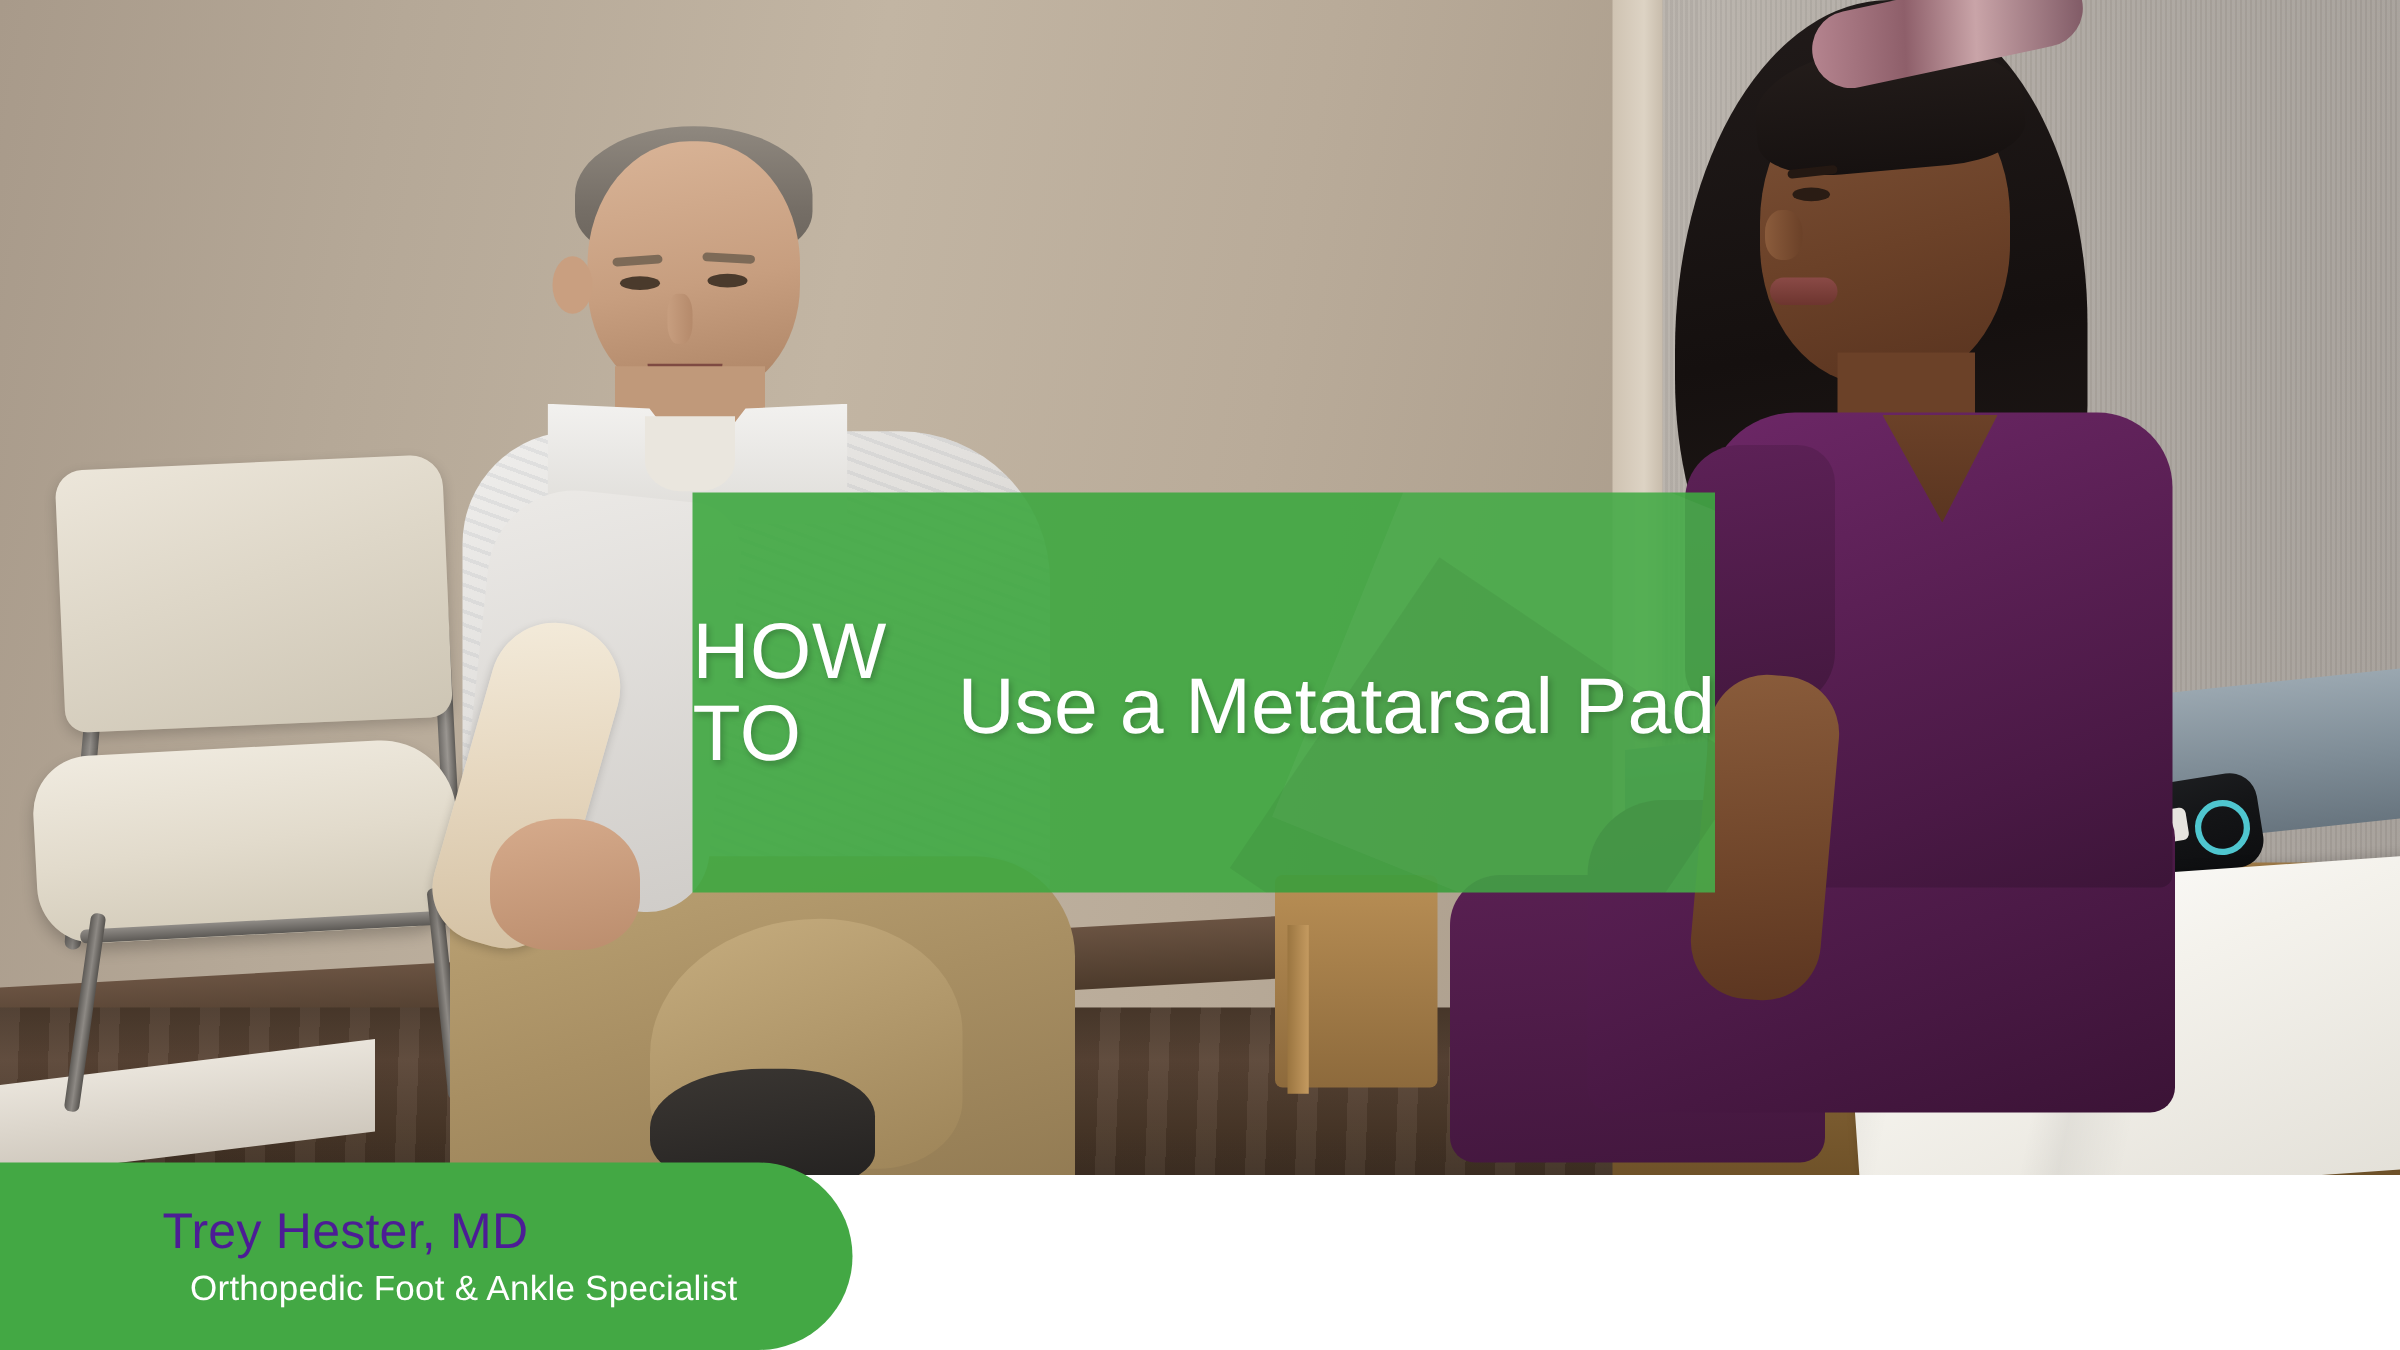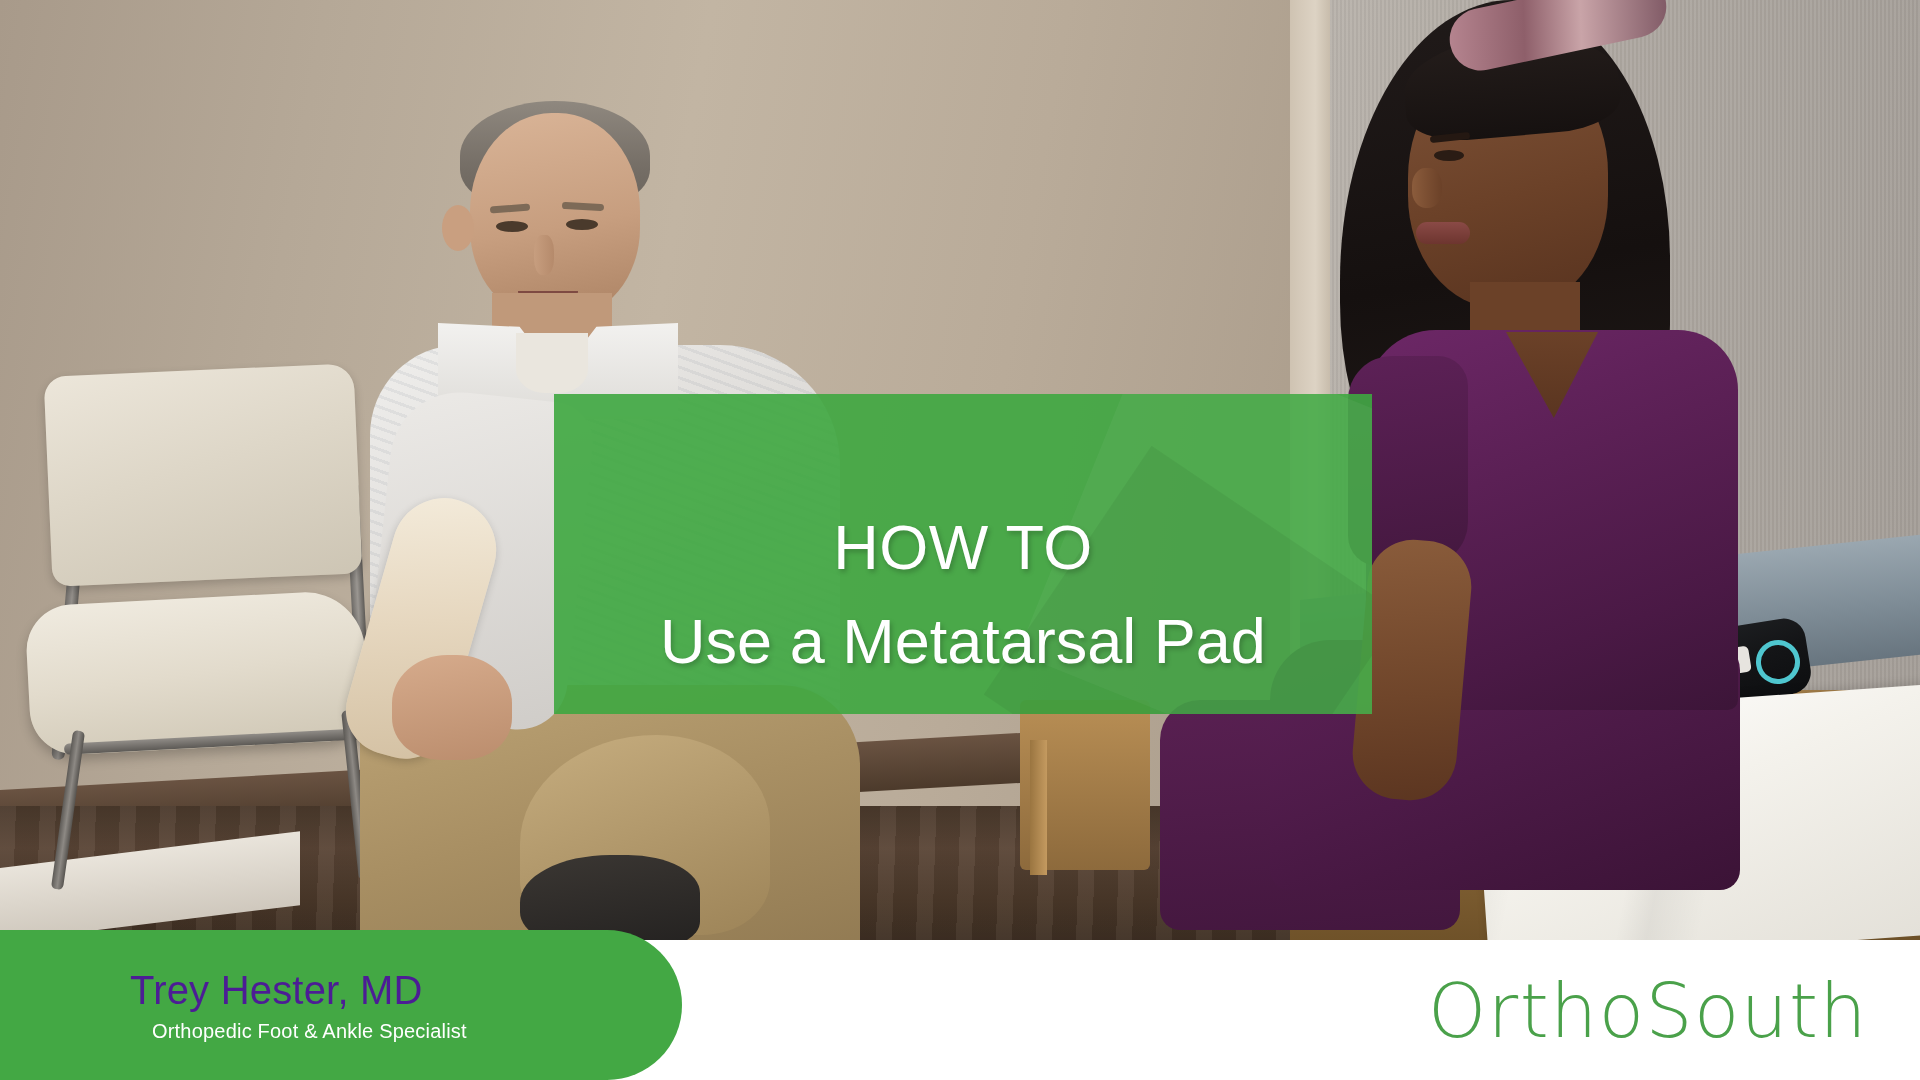--- a/index.html
+++ b/index.html
@@ -261,22 +261,22 @@
     background:rgba(255,255,255,.045);
     transform:rotate(22deg);
   }
   .title-card .facet-b {
     position:absolute; right:30px; bottom:-90px; width:300px; height:300px;
     background:rgba(0,0,0,.05);
     transform:rotate(34deg);
   }
   .title-inner {
     position:relative; z-index:2;
-    height:100%; display:flex; flex-direction:column;
-    align-items:center; justify-content:center;margin-top:43px;
+    height:100%; display:flex; 
+    align-items:center; justify-content:center;
   }
   .title-kicker {
     color:#ffffff; font-size:63px; font-weight:400; letter-spacing:.5px;
     line-height:1.05; text-shadow:2px 3px 5px rgba(0,0,0,.22);
     font-family:"Liberation Sans", sans-serif;
   }
   .title-main {
     color:#ffffff; font-size:63px; font-weight:400; letter-spacing:0px;
     line-height:1.2; margin-top:24px; text-shadow:2px 3px 5px rgba(0,0,0,.22);
     font-family:"Liberation Sans", sans-serif; white-space:nowrap;
@@ -292,21 +292,21 @@
     background:#43a844;
     border-radius:0 82px 82px 0;
     display:flex; flex-direction:column; justify-content:center;
     padding-left:130px;
   }
   .name-pill .pres-name {
     color:#4c1d95; font-size:40px; font-weight:400; line-height:1.1;
     letter-spacing:.2px;
   }
   .name-pill .pres-role {
-    color:#ffffff; font-size:20px; font-weight:400; line-height:1.2;
+    color:#ffffff; font-size:28px; font-weight:400; line-height:1.2;
     margin-top:7px; letter-spacing:.2px; margin-left:22px;
   }
   .brand {
     position:absolute; right:52px; top:34px;
     color:#4aa14a; font-size:74px; font-weight:300;
     letter-spacing:1.5px; line-height:1;
     font-family:"DejaVu Sans", sans-serif;
   }
 </style>
 </head>
@@ -394,16 +394,15 @@
       </div>
     </div>
 
   </div>
 
   <div class="bottom-bar">
     <div class="name-pill">
       <div class="pres-name">Trey Hester, MD</div>
       <div class="pres-role">Orthopedic Foot &amp; Ankle Specialist</div>
     </div>
-    <div class="brand">OrthoSouth</div>
   </div>
 
 </div>
 
 </body></html>

